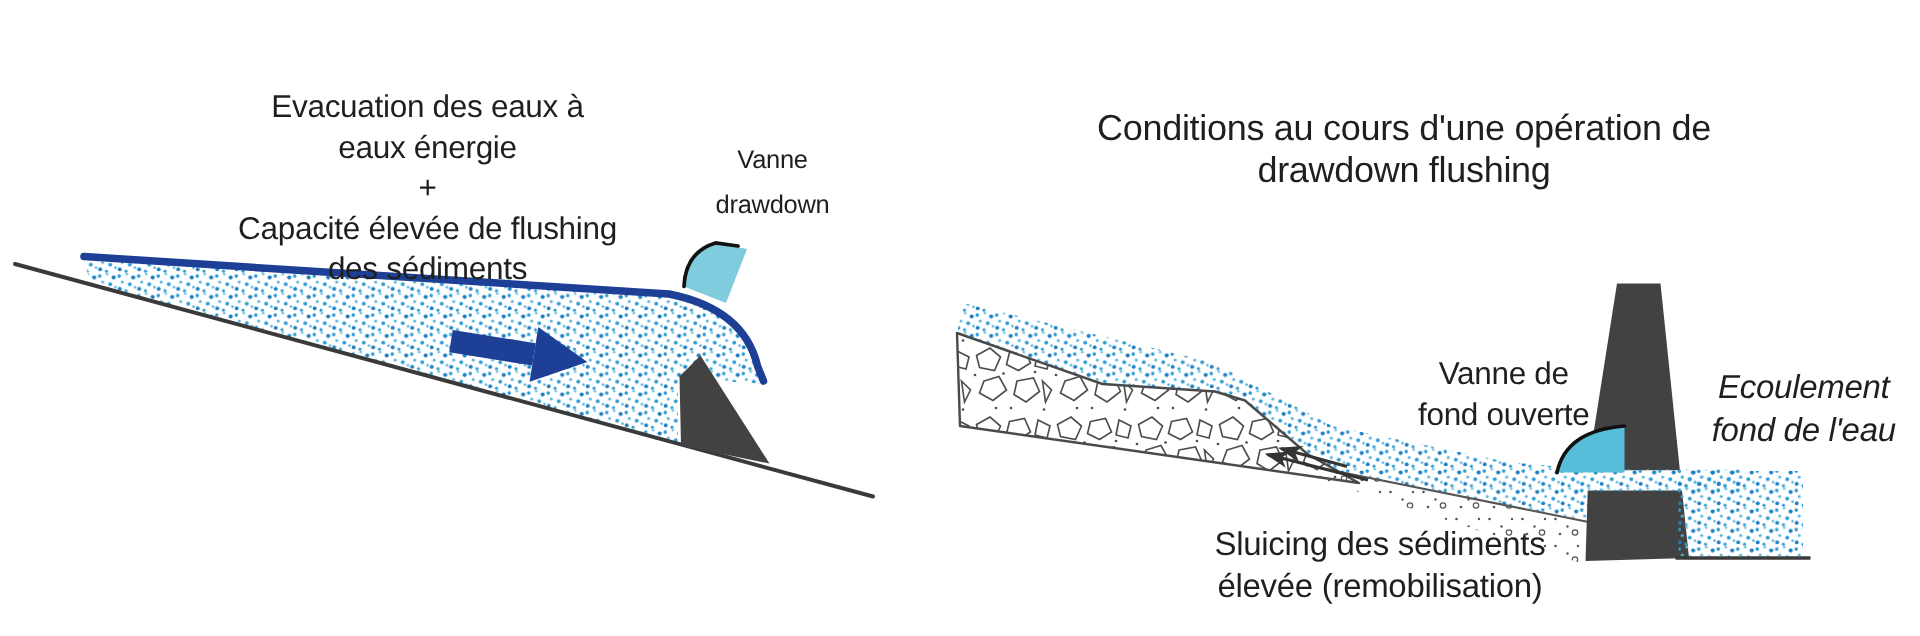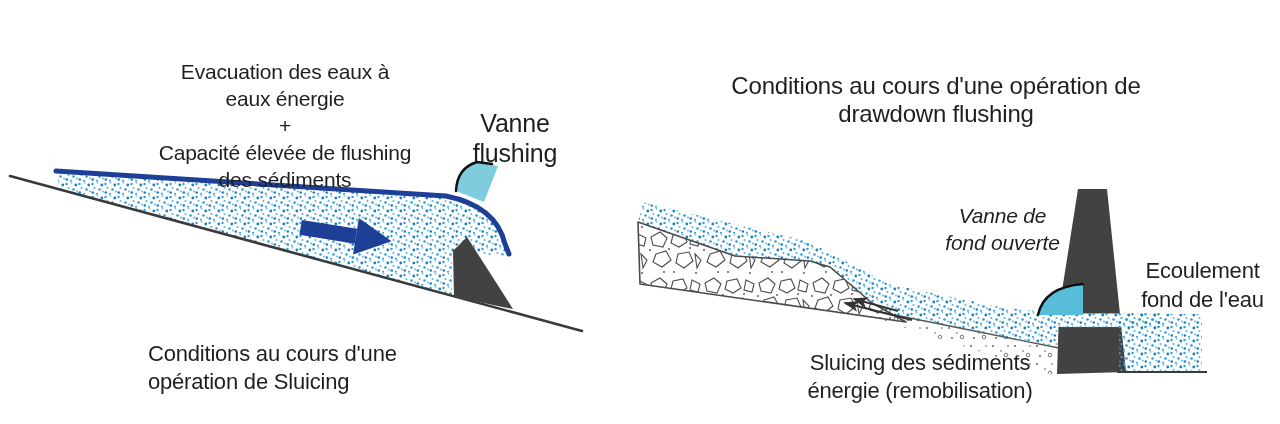--- a/index.html
+++ b/index.html
@@ -2,25 +2,25 @@
 <html><head>
 <meta charset="utf-8">
 <style>
   html,body{margin:0;padding:0;background:#fff;}
   #canvas{position:relative;width:1280px;height:424px;background:#fff;overflow:hidden;
           font-family:"Liberation Sans",sans-serif;color:#1f1f1f;}
   #scene{position:absolute;left:0;top:0;}
   .lbl{position:absolute;color:#1f1f1f;letter-spacing:-0.2px;}
   .center{text-align:center;}
   #left-annotation{left:90px;top:26px;width:390px;font-size:21px;line-height:27px;margin-top:32px;}
-  #left-gate-label{left:450px;top:108px;width:130px;font-size:25px;line-height:30px;}
+  #left-gate-label{left:450px;top:92px;width:130px;font-size:17px;line-height:30px;}
   #left-caption{left:148px;top:340px;width:310px;font-size:22px;line-height:28px;text-align:left;}
   #right-title{left:716px;top:72px;width:440px;font-size:24px;line-height:28px;}
-  #right-gate-label{left:900px;top:202px;width:205px;font-size:21px;line-height:27px;font-style:italic;}
-  #right-flow-label{left:1125px;top:256px;width:155px;font-size:22px;line-height:29px;}
+  #right-gate-label{left:900px;top:236px;width:205px;font-size:21px;line-height:27px;}
+  #right-flow-label{left:1125px;top:243px;width:155px;font-size:22px;line-height:29px;font-style:italic;}
   #right-caption{left:770px;top:349px;width:300px;font-size:22px;line-height:28px;}
 </style>
 </head>
 <body>
 
 <div id="canvas">
 
   <svg id="scene" width="1280" height="424" viewBox="0 0 1280 424">
     <defs>
       <pattern id="pWater" width="13" height="13" patternUnits="userSpaceOnUse">
@@ -113,41 +113,37 @@
   <div id="left-annotation" class="lbl center">
     <div>Evacuation des eaux à</div>
     <div>eaux énergie</div>
     <div>+</div>
     <div>Capacité élevée de flushing</div>
     <div>des sédiments</div>
   </div>
 
   <div id="left-gate-label" class="lbl center">
     <div>Vanne</div>
-    <div>flushing</div>
+    <div>drawdown</div>
   </div>
 
-  <div id="left-caption" class="lbl">
-    <div>Conditions au cours d'une</div>
-    <div>opération de Sluicing</div>
-  </div>
 
   <div id="right-title" class="lbl center">
     <div>Conditions au cours d'une opération de</div>
     <div>drawdown flushing</div>
   </div>
 
   <div id="right-gate-label" class="lbl center">
     <div>Vanne de</div>
     <div>fond ouverte</div>
   </div>
 
   <div id="right-flow-label" class="lbl center">
     <div>Ecoulement</div>
     <div>fond de l'eau</div>
   </div>
 
   <div id="right-caption" class="lbl center">
     <div>Sluicing des sédiments</div>
-    <div>énergie (remobilisation)</div>
+    <div>élevée (remobilisation)</div>
   </div>
 
 </div>
 
 </body></html>

